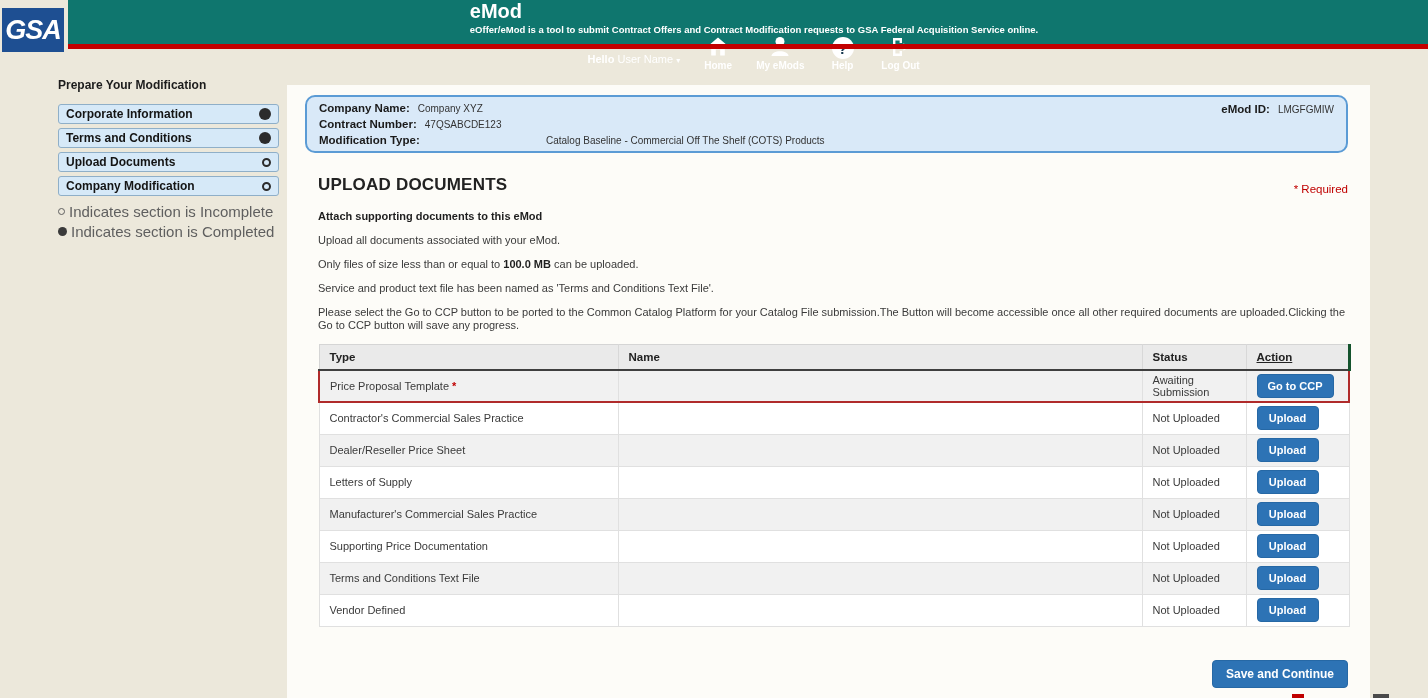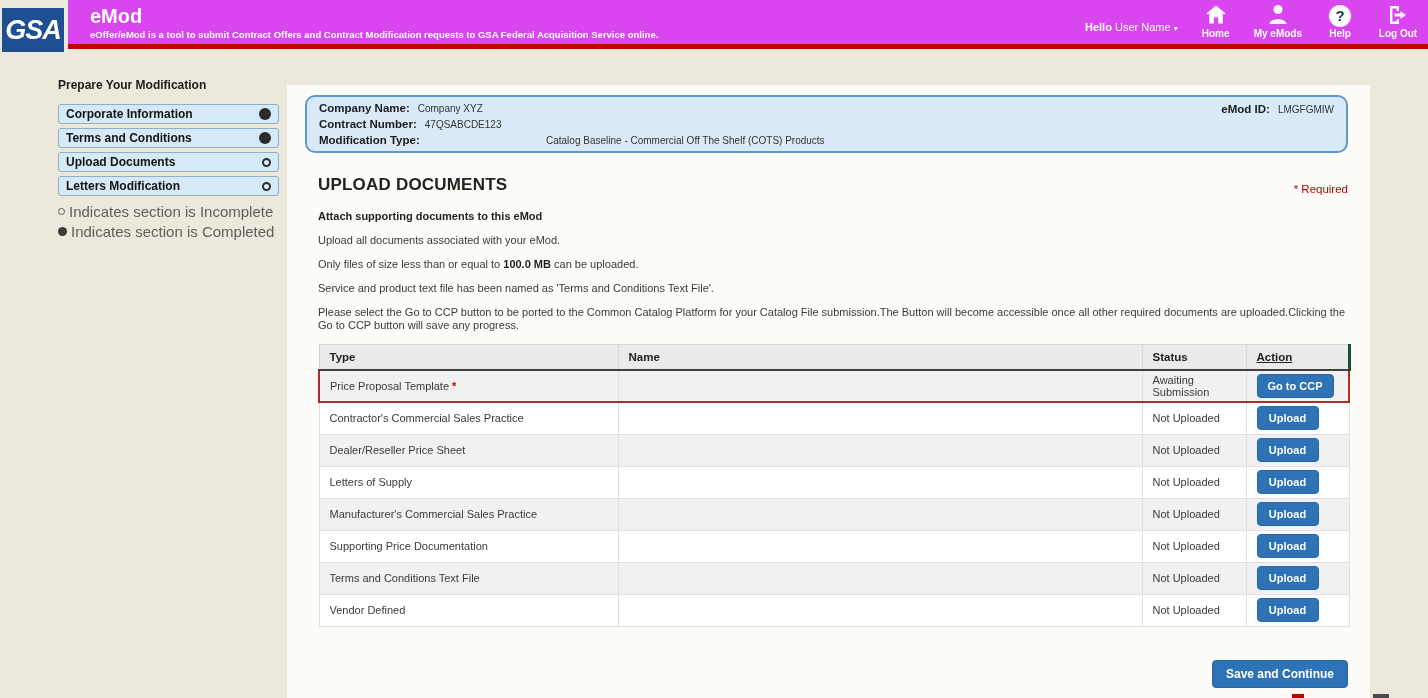--- a/index.html
+++ b/index.html
@@ -1,21 +1,21 @@
 <!DOCTYPE html>
 <html><head>
 <meta charset="utf-8">
 <style>
   * { margin:0; padding:0; box-sizing:border-box; }
   html,body { width:1428px; height:698px; overflow:hidden; }
   body { font-family:"Liberation Sans", sans-serif; background:#ece8db; position:relative; }
 
   
-  .topbar { position:absolute; left:68px; top:0; right:0; height:44px; background:#d946ef;
-            display:flex; align-items:center; justify-content:space-between; padding:0 10px 0 22px; }
+  .topbar { position:absolute; left:68px; top:0; right:0; height:44px; background:#0f766e;
+            display:flex; align-items:center; justify-content:space-between; padding:0 10px 0 22px;flex-direction:column; }
   .redline { position:absolute; left:68px; top:44px; right:0; height:5px; background:#c30000; }
   .logo { position:absolute; left:2px; top:8px; width:62px; height:44px; background:#1e4f92;
           color:#fff; display:flex; align-items:center; justify-content:center;
           font-size:27px; font-weight:bold; font-style:italic; letter-spacing:-1px; }
   .app-titles { color:#fff; }
   .app-title { font-size:20px; font-weight:bold; line-height:22px; }
   .app-subtitle { font-size:9.5px; font-weight:bold; margin-top:2px; }
   .topnav { display:flex; align-items:flex-end; gap:18px; color:#fff; padding-bottom:3px; }
   .greeting { font-size:11px; margin-bottom:6px; white-space:nowrap; }
   .greeting b { font-weight:bold; }
@@ -142,21 +142,21 @@
   </div>
   <div class="step">
     <span class="step-label">Terms and Conditions</span>
     <span class="dot filled"></span>
   </div>
   <div class="step">
     <span class="step-label">Upload Documents</span>
     <span class="dot open"></span>
   </div>
   <div class="step">
-    <span class="step-label">Letters Modification</span>
+    <span class="step-label">Company Modification</span>
     <span class="dot open"></span>
   </div>
   <div class="legend">
     <div class="legend-row">
       <span class="dot open"></span>
       <span>Indicates section is Incomplete</span>
     </div>
     <div class="legend-row">
       <span class="dot filled"></span>
       <span>Indicates section is Completed</span>

